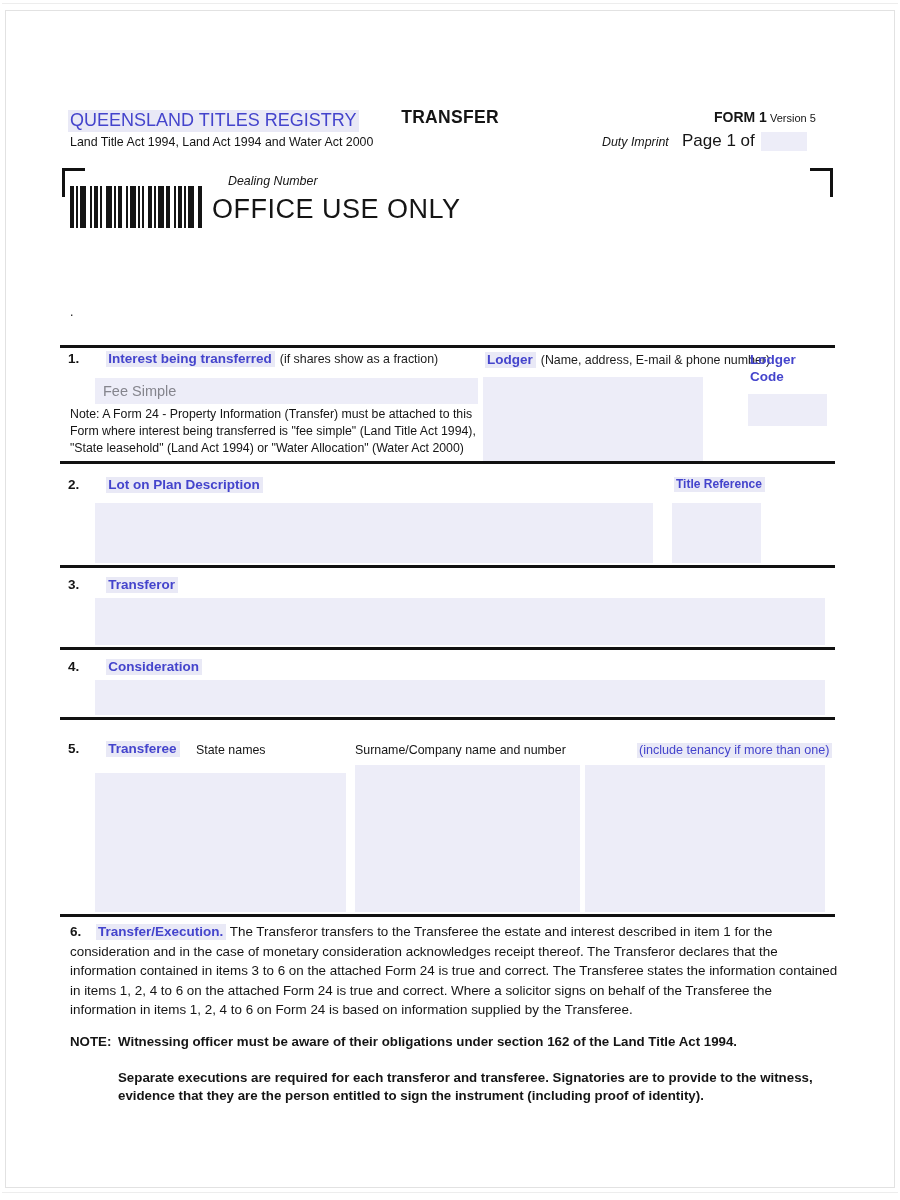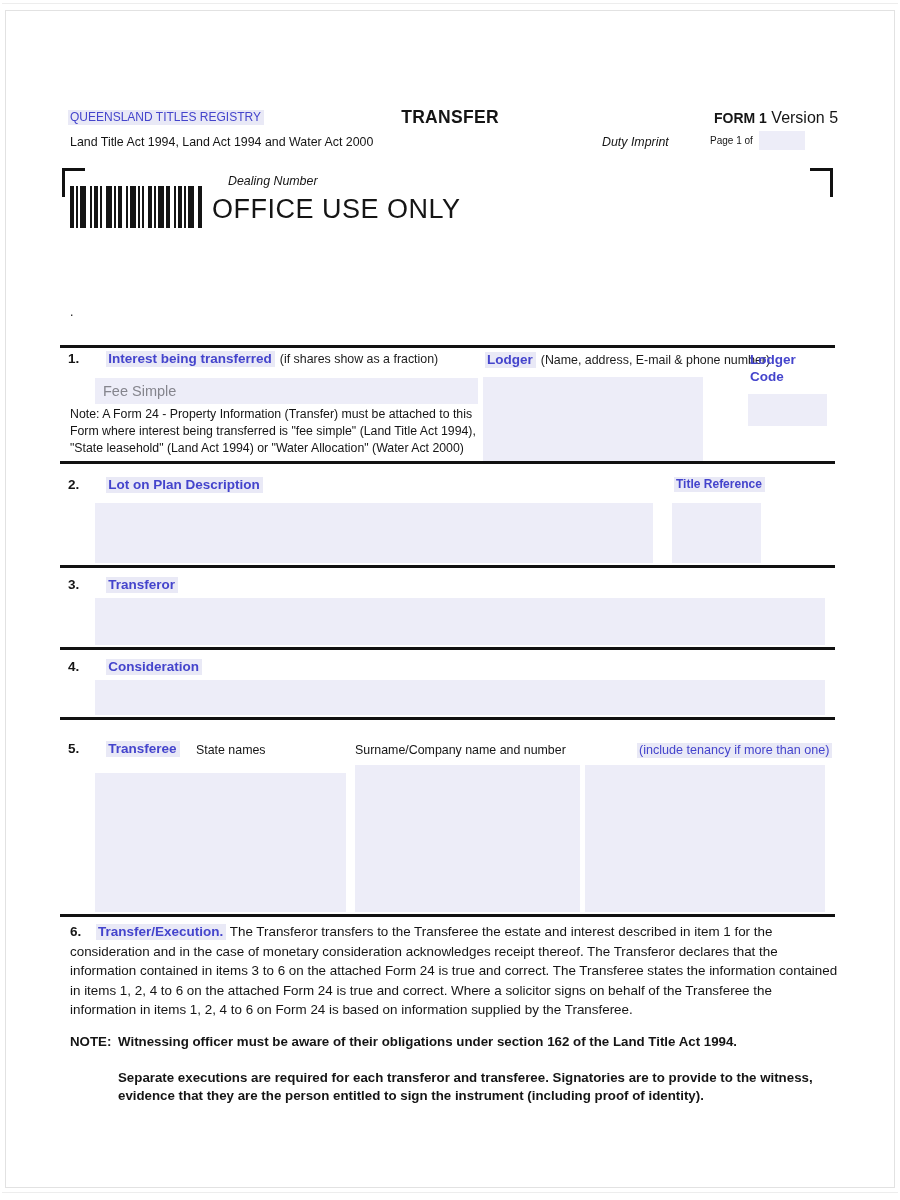--- a/index.html
+++ b/index.html
@@ -12,27 +12,27 @@
   .edge-line{left:2px;right:2px;height:1px;background:#ededed;}
   .sheet-border{left:5px;top:10px;width:888px;height:1176px;border:1px solid #e2e2e2;}
 
   .blue{color:var(--label-blue);}
   .hl{background:var(--highlight-bg);padding:0 3px 1px 2px;}
   .bold{font-weight:bold;}
   .italic{font-style:italic;}
   .field{background:var(--field-bg);}
 
   
-  .registry{left:68px;top:110px;font-size:12px;}
+  .registry{left:68px;top:110px;font-size:18px;}
   .doc-title{left:0;right:0;top:107px;text-align:center;font-size:17.5px;font-weight:bold;letter-spacing:.3px;}
   .form-id{left:714px;top:109px;font-size:14px;white-space:nowrap;}
-  .form-id .ver{font-weight:normal;font-size:16px;}
+  .form-id .ver{font-weight:normal;font-size:11px;}
   .acts{left:70px;top:135px;font-size:12.4px;}
   .duty{left:602px;top:135px;font-size:12.4px;}
-  .page-of{left:710px;top:131px;font-size:10px;white-space:nowrap;display:flex;align-items:center;gap:6px;text-align:center;}
+  .page-of{left:682px;top:131px;font-size:17px;white-space:nowrap;display:flex;align-items:center;gap:6px;text-align:center;}
   .page-box{display:inline-block;width:46px;height:19px;}
 
   
   .mark-l{left:62px;top:168px;width:20px;height:26px;border-left:3px solid #111;border-top:3px solid #111;}
   .mark-r{left:810px;top:168px;width:20px;height:26px;border-right:3px solid #111;border-top:3px solid #111;}
 
   
   .barcode{left:70px;top:186px;width:136px;height:42px;display:flex;}
   .barcode .bar{background:#141414;height:100%;}
   .dealing{left:228px;top:174px;font-size:12.4px;}

